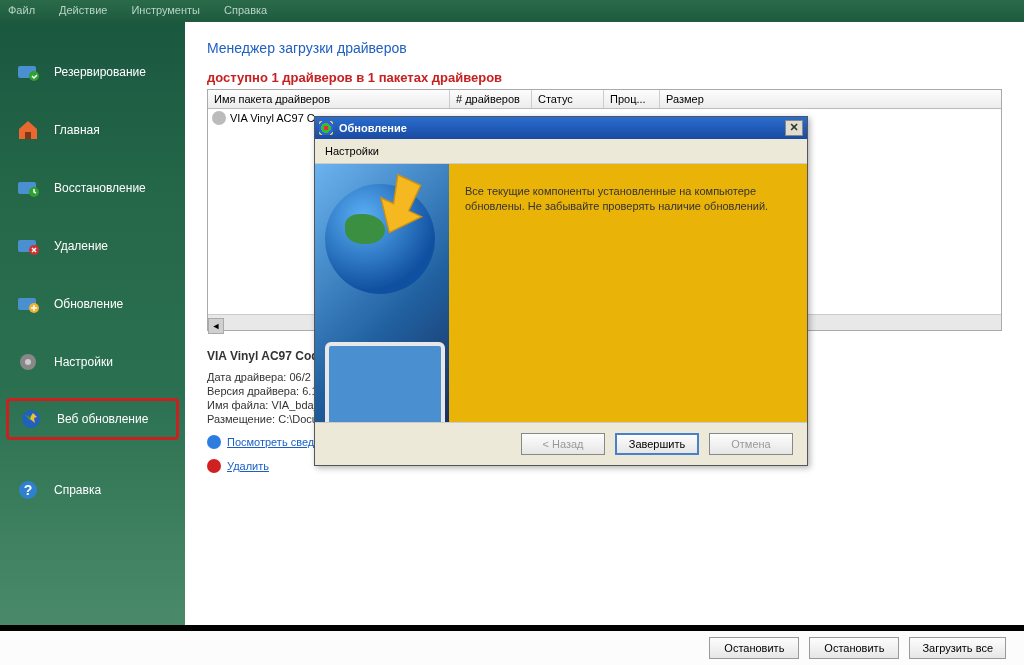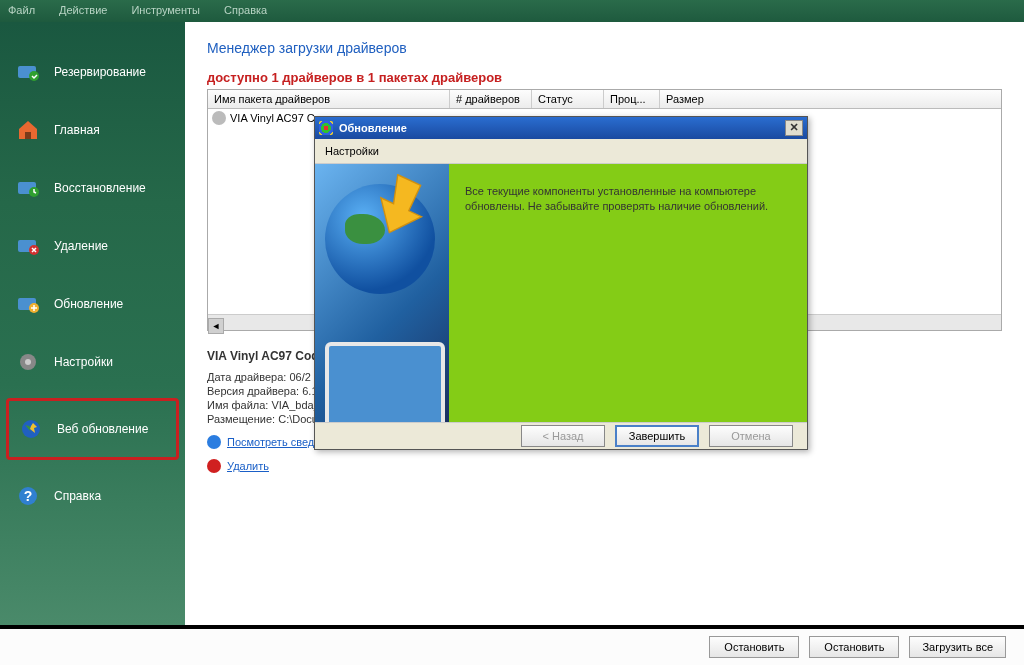--- a/index.html
+++ b/index.html
@@ -6,21 +6,21 @@
 body { width: 1024px; height: 665px; background: #fff; overflow: hidden; position: relative; }
 
 .menubar { height: 22px; background: linear-gradient(180deg, #2a6b4a 0%, #1e5a3e 100%); color: #b8d4c4; font-size: 11px; padding: 4px 8px; display: flex; gap: 24px; }
 .menubar span { cursor: default; }
 
 .main-area { display: flex; height: 603px; }
 
 .sidebar { width: 185px; background: linear-gradient(180deg, #1a5840 0%, #256849 30%, #2a7050 60%, #4a8a6a 100%); padding-top: 28px; }
 .sidebar-item { display: flex; align-items: center; padding: 8px 12px; margin-bottom: 14px; color: #fff; font-size: 12px; cursor: pointer; }
 .sidebar-item .icon-wrap { width: 32px; height: 28px; margin-right: 10px; display: flex; align-items: center; justify-content: center; }
-.sidebar-item.highlighted { border: 3px solid #c92020; border-radius: 4px; margin: 0 6px 14px 6px; padding: 14px 6px; }
+.sidebar-item.highlighted { border: 3px solid #c92020; border-radius: 4px; margin: 0 6px 28px 6px; padding: 4px 6px; }
 
 .content { flex: 1; background: #fff; padding: 18px 22px; position: relative; }
 .page-title { color: #2060c0; font-size: 14px; font-weight: normal; margin-bottom: 14px; }
 .alert-text { color: #c62020; font-size: 13px; font-weight: bold; margin-bottom: 4px; }
 
 .table-wrap { border: 1px solid #aaa; height: 242px; position: relative; }
 .table-head { display: flex; background: linear-gradient(180deg, #fdfdfd, #ececec); border-bottom: 1px solid #bbb; font-size: 11px; }
 .th { padding: 3px 6px; border-right: 1px solid #ccc; }
 .th1 { width: 242px; } .th2 { width: 82px; } .th3 { width: 72px; } .th4 { width: 56px; } .th5 { flex: 1; border-right: none; }
 .table-body { font-size: 11px; }
@@ -30,38 +30,38 @@
 .table-scroll .arrow { width: 16px; height: 16px; background: #d0d0d0; display: inline-block; border: 1px solid #aaa; font-size: 9px; text-align: center; line-height: 14px; }
 
 .details { margin-top: 18px; font-size: 11px; color: #333; }
 .details .heading { font-weight: bold; margin-bottom: 8px; font-size: 12px; }
 .details p { margin-bottom: 2px; }
 .details .link-row { margin-top: 10px; display: flex; align-items: center; gap: 6px; }
 .details .link-row a { color: #1a5fc7; text-decoration: underline; cursor: pointer; font-size: 11px; }
 .link-icon { width: 14px; height: 14px; border-radius: 50%; display: inline-block; }
 .link-icon.info { background: #2b7de0; } .link-icon.del { background: #d02020; }
 
-.footer { position: absolute; bottom: 0; left: 0; right: 0; height: 40px; border-top: 4px solid #000000; display: flex; justify-content: flex-end; align-items: center; gap: 10px; padding-right: 18px; background: #fcfcfc; }
+.footer { position: absolute; bottom: 0; left: 0; right: 0; height: 40px; border-top: 6px solid #000000; display: flex; justify-content: flex-end; align-items: center; gap: 10px; padding-right: 18px; background: #fcfcfc; }
 .footer button { min-width: 90px; height: 22px; font-size: 11px; background: linear-gradient(180deg, #fdfdfd, #e6e6e6); border: 1px solid #999; cursor: pointer; padding: 0 12px; }
 
 
 .dialog { position: absolute; left: 314px; top: 116px; width: 494px; background: #ece9d8; border: 1px solid #555; box-shadow: 2px 2px 6px rgba(0,0,0,0.3); }
 .dialog-titlebar { height: 22px; background: linear-gradient(180deg, #2a6dd0 0%, #1a4aa0 100%); color: #fff; font-size: 11px; font-weight: bold; display: flex; align-items: center; padding: 0 4px; }
 .dialog-titlebar .logo { width: 14px; height: 14px; border-radius: 2px; background: radial-gradient(circle, #e63030 25%, #30c030 25% 50%, #3060e0 50% 75%, #f0d030 75%); margin-right: 6px; }
 .dialog-close { margin-left: auto; width: 18px; height: 16px; background: #e0ddce; color: #333; border: 1px solid #888; text-align: center; line-height: 13px; font-size: 11px; cursor: pointer; }
 .dialog-subhead { padding: 6px 10px; font-size: 11px; background: #ece9d8; }
-.dialog-body { display: flex; background: #84cc16; border-top: 1px solid #ccc; border-bottom: 1px solid #ccc; height: 260px; }
+.dialog-body { display: flex; background: #eab308; border-top: 1px solid #ccc; border-bottom: 1px solid #ccc; height: 260px; }
 .dialog-img { width: 134px; background: linear-gradient(135deg, #6bb4f0 0%, #2060a0 60%, #1a3060 100%); position: relative; overflow: hidden; }
 .globe { position: absolute; top: 20px; left: 10px; width: 110px; height: 110px; border-radius: 50%; background: radial-gradient(circle at 35% 30%, #5ab0f5, #1050a0 70%); }
 .globe::after { content: ""; position: absolute; top: 30px; left: 20px; width: 40px; height: 30px; background: #3a9040; border-radius: 40% 60% 50% 50%; }
 .arrow-big { position: absolute; top: 10px; left: 55px; width: 70px; height: 70px; }
 .arrow-big svg { width: 100%; height: 100%; }
 .monitor { position: absolute; bottom: -20px; left: 10px; width: 120px; height: 100px; background: #4a90d0; border: 4px solid #e8e8e8; border-radius: 6px; }
 .dialog-text { flex: 1; padding: 20px 16px; font-size: 11px; color: #333; line-height: 1.4; }
-.dialog-buttons { padding: 2px 14px; display: flex; justify-content: flex-end; gap: 10px; background: #ece9d8; }
+.dialog-buttons { padding: 10px 14px; display: flex; justify-content: flex-end; gap: 10px; background: #ece9d8; }
 .dialog-buttons button { min-width: 84px; height: 22px; font-size: 11px; background: linear-gradient(180deg, #fdfdfd, #e6e6e6); border: 1px solid #888; cursor: pointer; }
 .dialog-buttons button:disabled { color: #999; }
 .dialog-buttons button.default { border: 2px solid #4a80c8; font-weight: normal; }
 
 
 .si { width: 28px; height: 24px; }
 </style>
 </head>
 <body>
 

